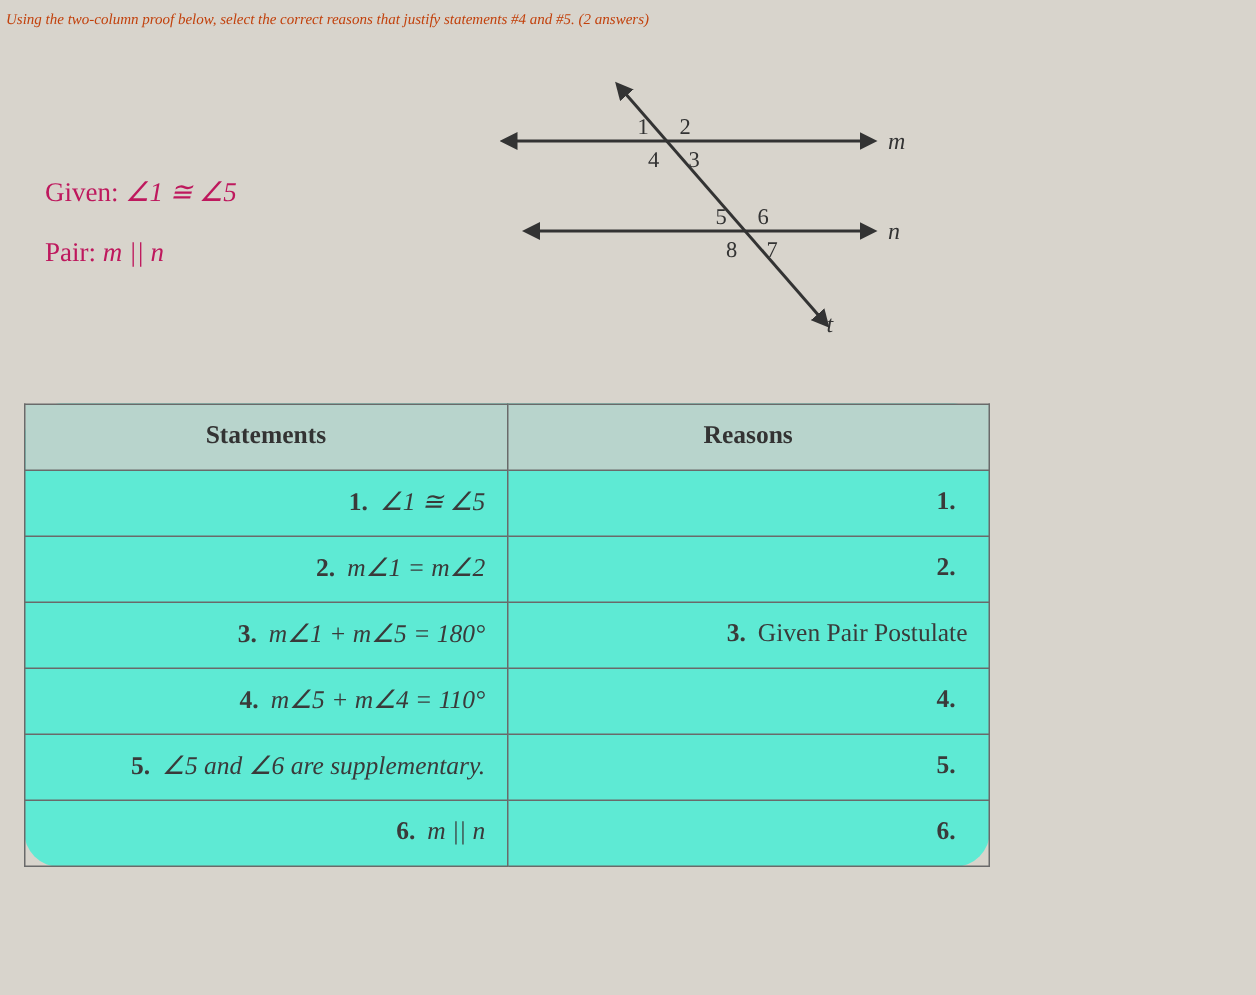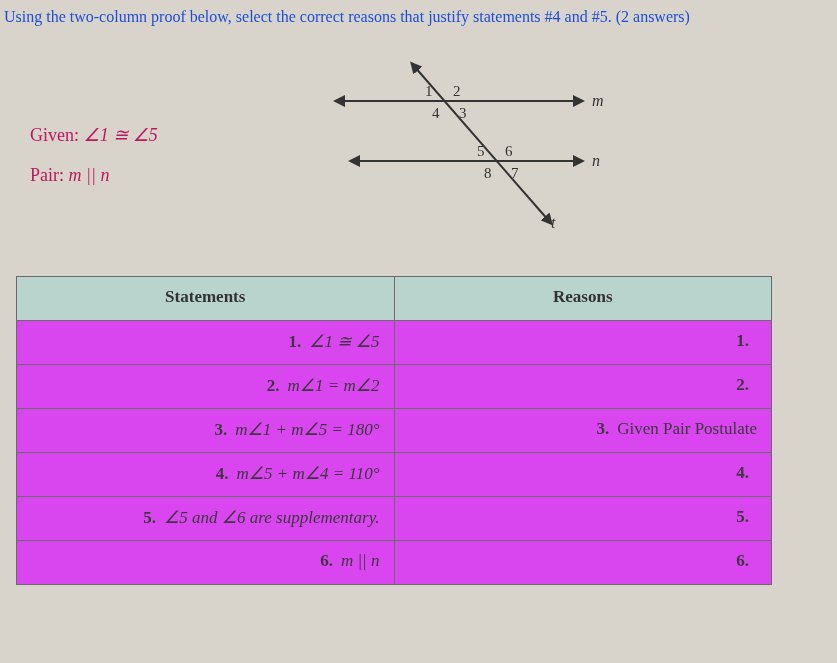--- a/index.html
+++ b/index.html
@@ -9,24 +9,25 @@
       width: 837px;
       height: 663px;
       overflow: hidden;
       color: #3a3a3a;
     }
     .page {
       padding: 8px 16px 16px 0;
       position: relative;
     }
     .instructions {
-      font-size: 16px;
-      color: #1d4ed8;
+      font-size: 10px;
+      color: #c2410c;
       margin-bottom: 30px;
       padding-left: 4px;
+      font-style: italic;
     }
     .top-section {
       display: flex;
       margin-bottom: 40px;
       padding-left: 30px;
       align-items: flex-start;
     }
     .given-prove {
       flex: 0 0 auto;
       padding-top: 60px;
@@ -39,23 +40,24 @@
       display: flex;
       justify-content: center;
       padding-right: 40px;
     }
     .diagram {
       width: 300px;
       height: 180px;
     }
     .proof-table {
       border-collapse: collapse;
-      width: 756px;
+      width: 644px;
       margin-left: 16px;
-      background: #d946ef;
+      background: #5eead4;
+      border-radius: 24px;
     }
     .proof-table th, .proof-table td {
       border: 1px solid #6a6a6a;
       padding: 10px 14px;
       font-size: 17px;
       text-align: right;
       vertical-align: top;
       height: 44px;
     }
     .proof-table th {

